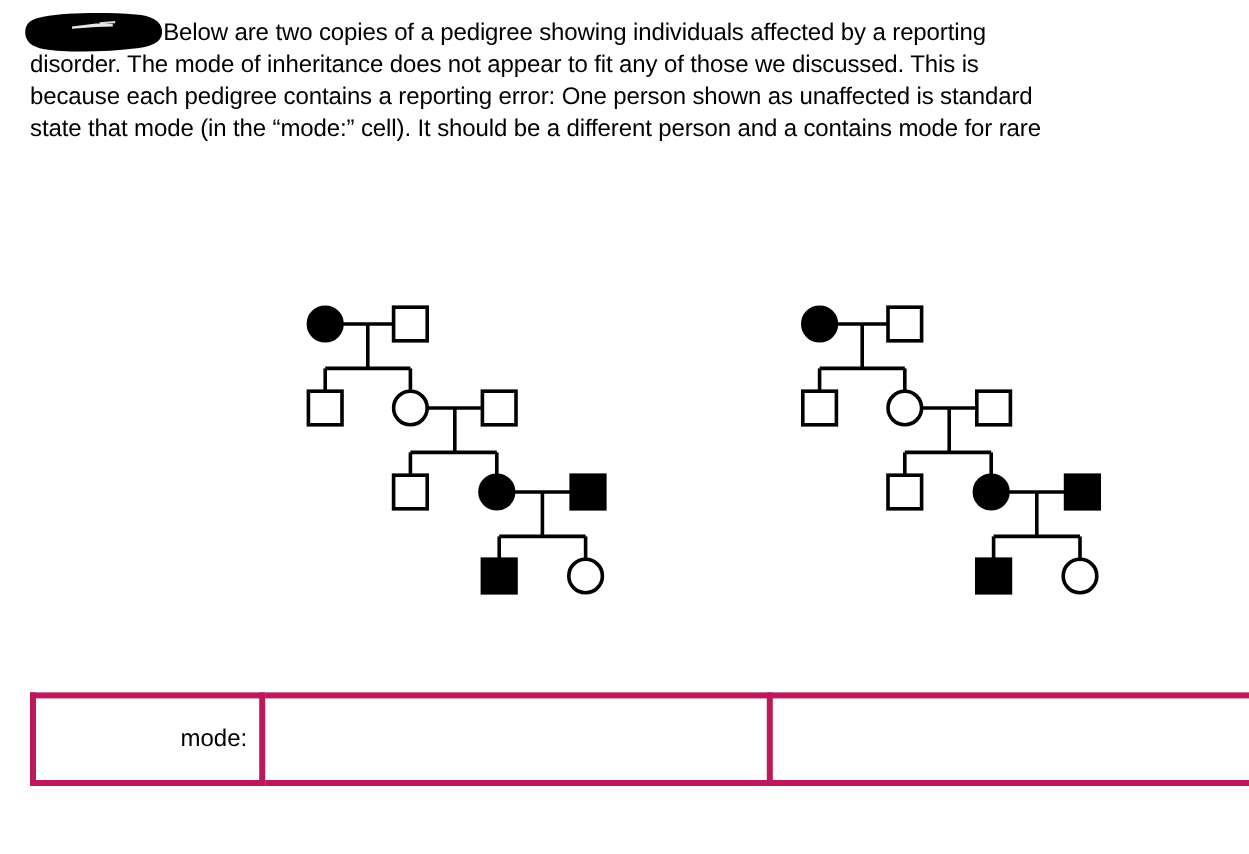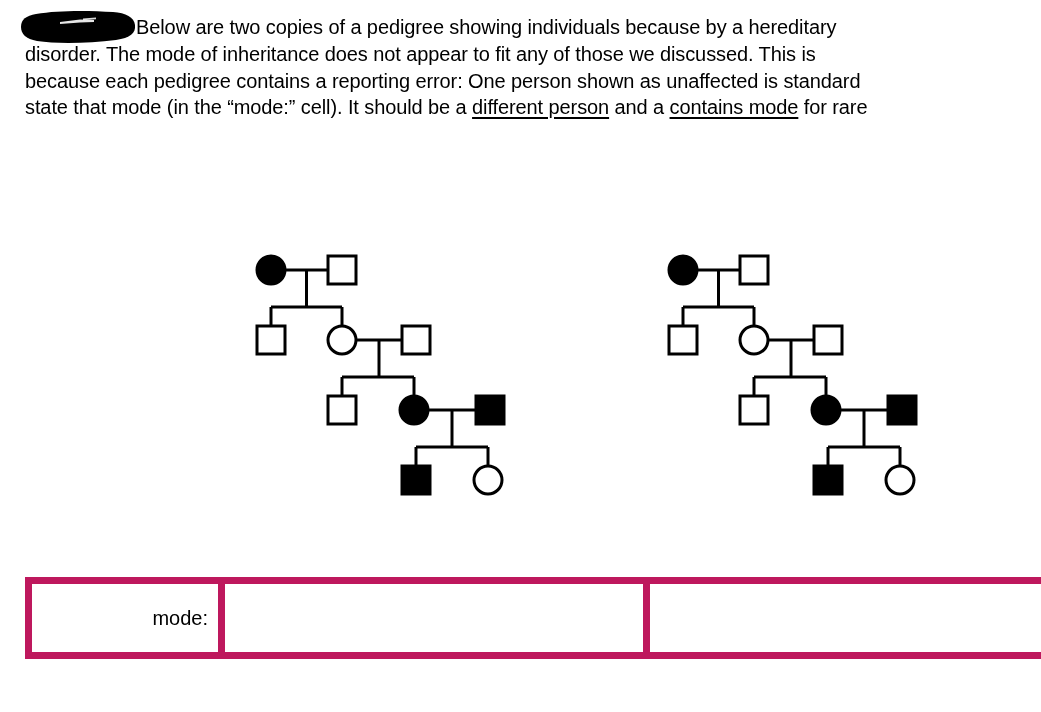--- a/index.html
+++ b/index.html
@@ -19,21 +19,20 @@
     width: 1002px;
     font-size: 20px;
     line-height: 26.8px;
     letter-spacing: -0.1px;
     white-space: nowrap;
   }
   .text-line { height: 26.8px; }
   .text-line.first-line { text-indent: 111px; }
   .italic { font-style: italic; }
   .underline {
-    text-decoration: underline;
     text-decoration-thickness: 2px;
     text-underline-offset: 3px;
   }
 
   
   .redaction {
     position: absolute;
     left: 20px; top: 10px;
     width: 118px; height: 35px;
   }
@@ -48,21 +47,21 @@
 
   
   .answer-table {
     position: absolute;
     left: 25px; top: 577px;
     width: 972px;
     border-collapse: collapse;
     table-layout: fixed;
   }
   .answer-table td {
-    border: 7px solid #be185d;
+    border: 5px solid #be185d;
     height: 36px;
     padding: 16px;
     font-size: 20px;
   }
   .answer-table td.label-cell {
     text-align: right;
     padding-right: 10px;
     width: 160px;
   }
   .answer-table td.answer-cell-a { width: 386px; }
@@ -75,21 +74,21 @@
 
   <svg class="redaction" viewBox="0 0 118 35" xmlns="http://www.w3.org/2000/svg">
     <path fill="#000" d="M16,4 C38,0 70,0.5 93,2 C106,3 114,7 115,15
                          C116,23 110,28 96,30 C68,33.5 36,34 17,31
                          C6,29 1,24 1,17 C1,9 6,6 16,4 Z"></path>
     <path fill="#fff" d="M40,12 l20,-2.5 14,0.5 0,2 -14,0.5 -20,1.5 z" opacity="0.9"></path>
     <path fill="#fff" d="M63,8.5 l13,-1 0,1.8 -13,1 z" opacity="0.85"></path>
   </svg>
 
   <div class="paragraph">
-      <div class="text-line first-line"><span>Below are two copies of a pedigree showing individuals because by a hereditary</span></div>
+      <div class="text-line first-line"><span>Below are two copies of a pedigree showing individuals affected by a reporting</span></div>
       <div class="text-line"><span>disorder. The mode of inheritance does not appear to fit any of those we discussed. This is</span></div>
       <div class="text-line"><span>because each pedigree contains a reporting error: One person shown as unaffected is standard</span></div>
       <div class="text-line"><span>state that mode (in the “mode:” cell). It should be a </span><span class="underline">different person</span><span> and a </span><span class="underline">contains mode</span><span> for rare</span></div>
     </div>
 
   <svg class="pedigree-layer" viewBox="0 0 1041 712" xmlns="http://www.w3.org/2000/svg">
       <g>
         <line x1="271" y1="270" x2="342" y2="270" stroke="#000000" stroke-width="3"></line>
         <line x1="306.5" y1="270" x2="306.5" y2="307" stroke="#000000" stroke-width="3"></line>
         <line x1="271" y1="307" x2="342" y2="307" stroke="#000000" stroke-width="3"></line>

